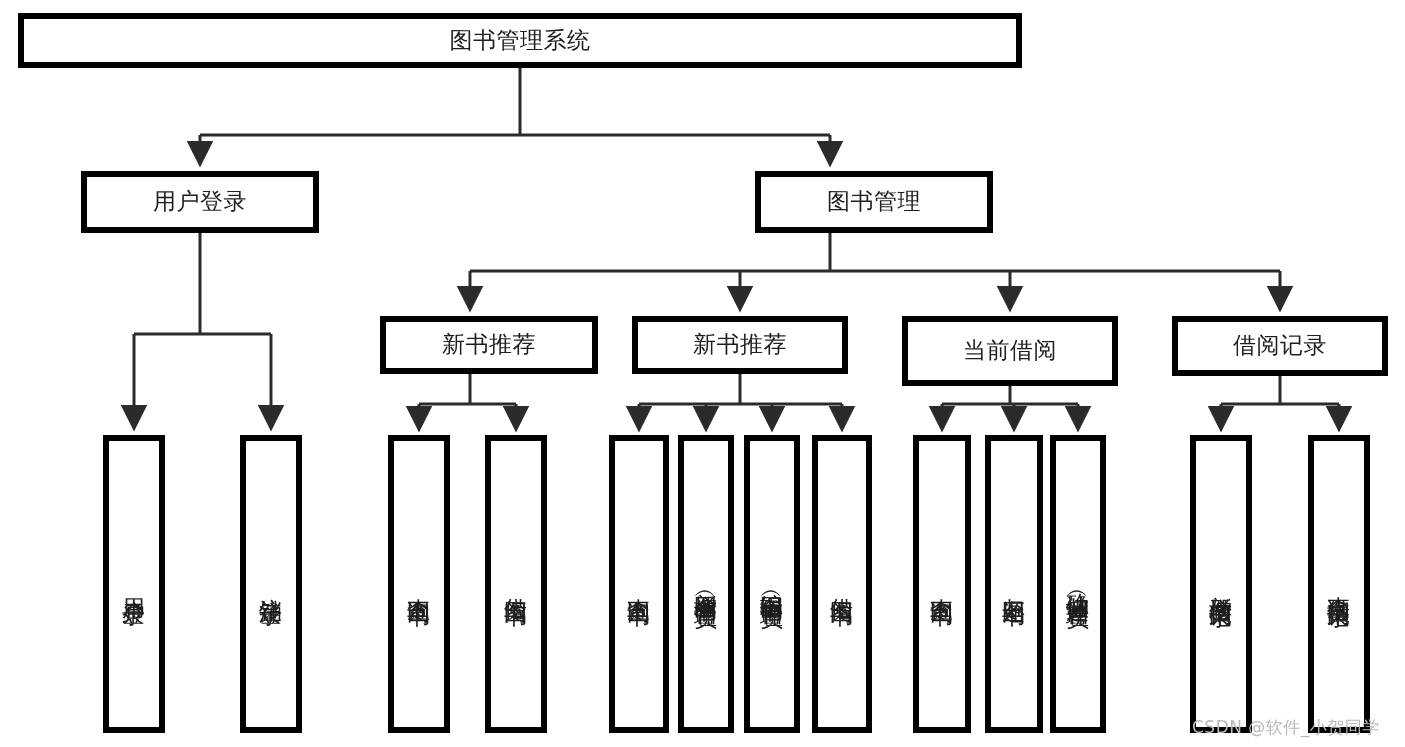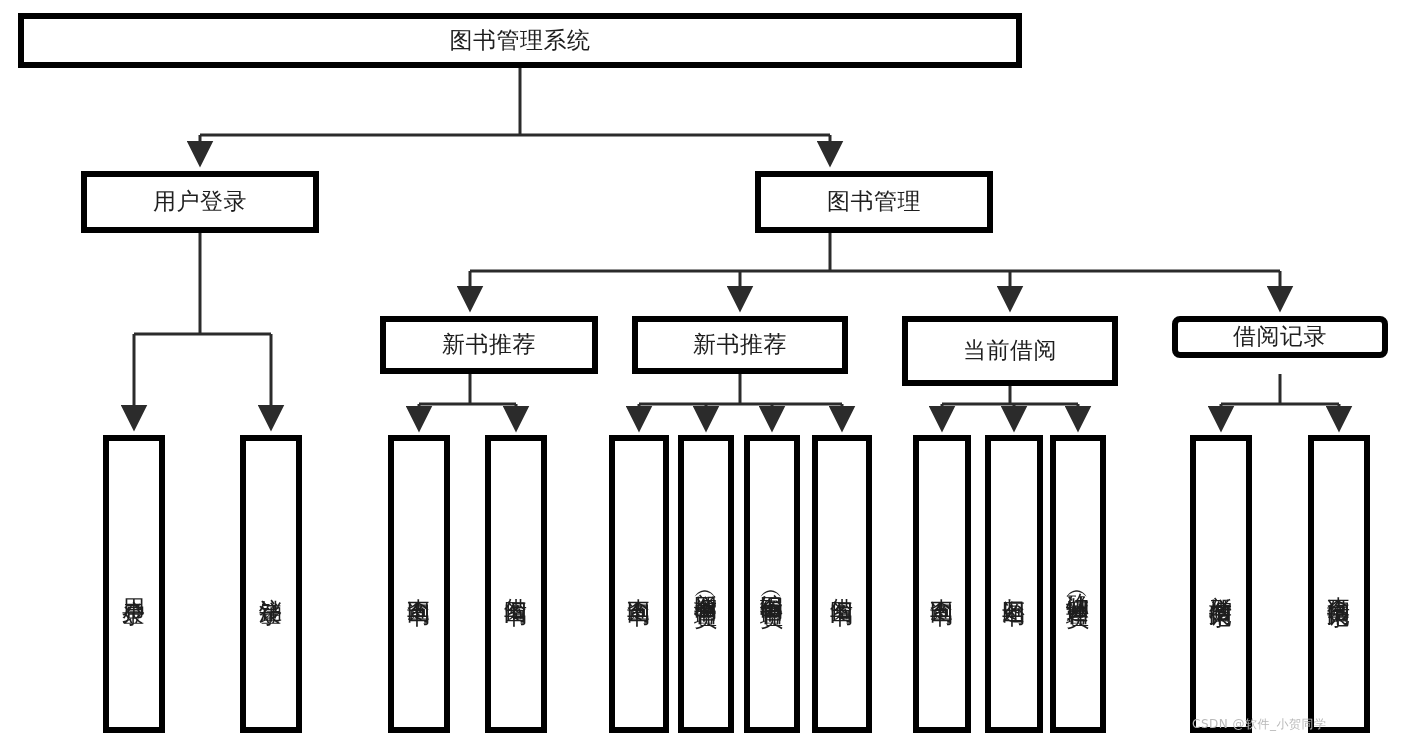--- a/index.html
+++ b/index.html
@@ -53,21 +53,21 @@
     writing-mode: vertical-rl;
     text-orientation: upright;
     font-size: 23px;
     line-height: 1.22;
     letter-spacing: 2px;
     white-space: normal;
     max-height: 100%;
   }
   .watermark {
     position: absolute;
-    font-size: 12px;
+    font-size: 17px;
     color: #b9b9b9;
     letter-spacing: 0.5px;
     white-space: nowrap;
     user-select: none;
   }
 </style>
 </head>
 <body>
 
 <div id="canvas">
@@ -135,21 +135,21 @@
 
   <div class="node" style="left:380px; top:316px; width:218px; height:58px;">
     <span class="label">新书推荐</span>
   </div>
   <div class="node" style="left:632px; top:316px; width:216px; height:58px;">
     <span class="label">新书推荐</span>
   </div>
   <div class="node" style="left:902px; top:316px; width:216px; height:70px;">
     <span class="label">当前借阅</span>
   </div>
-  <div class="node" style="left:1172px; top:316px; width:216px; height:42px;border-radius:8px;">
+  <div class="node" style="left:1172px; top:316px; width:216px; height:60px;">
     <span class="label">借阅记录</span>
   </div>
 
   <div class="node leaf" style="left:103px; top:435px; width:62px; height:298px;">
     <span class="label">用户登录</span>
   </div>
   <div class="node leaf" style="left:240px; top:435px; width:62px; height:298px;">
     <span class="label">注销登录</span>
   </div>
   <div class="node leaf" style="left:388px; top:435px; width:62px; height:298px;">

